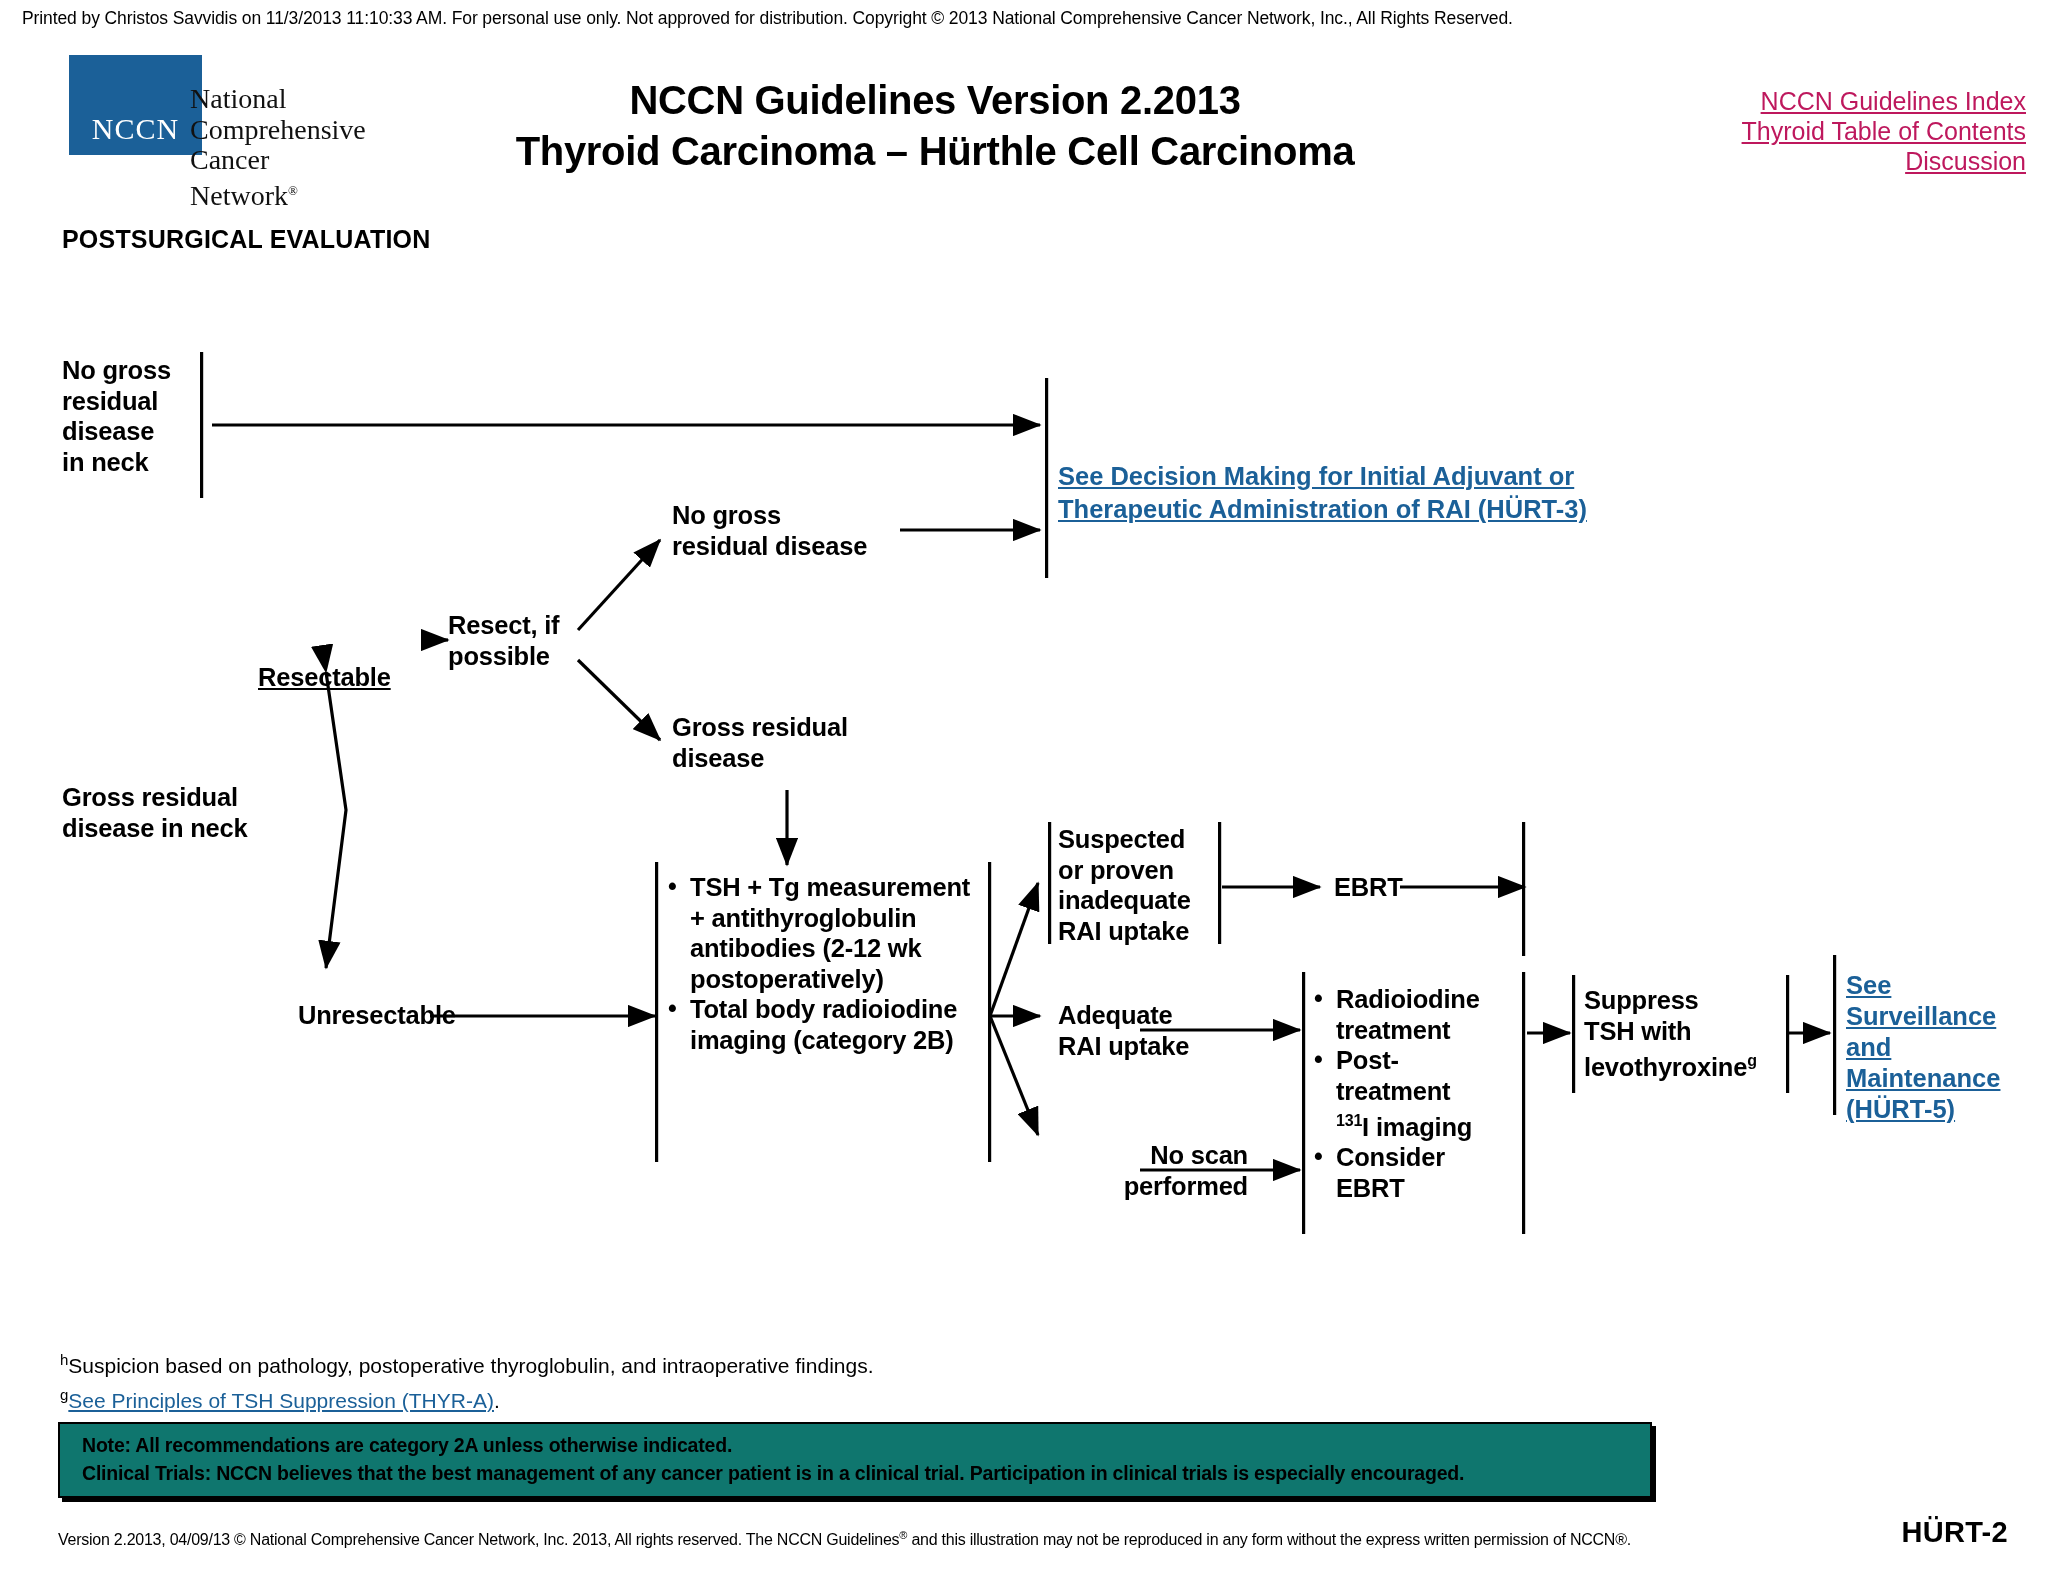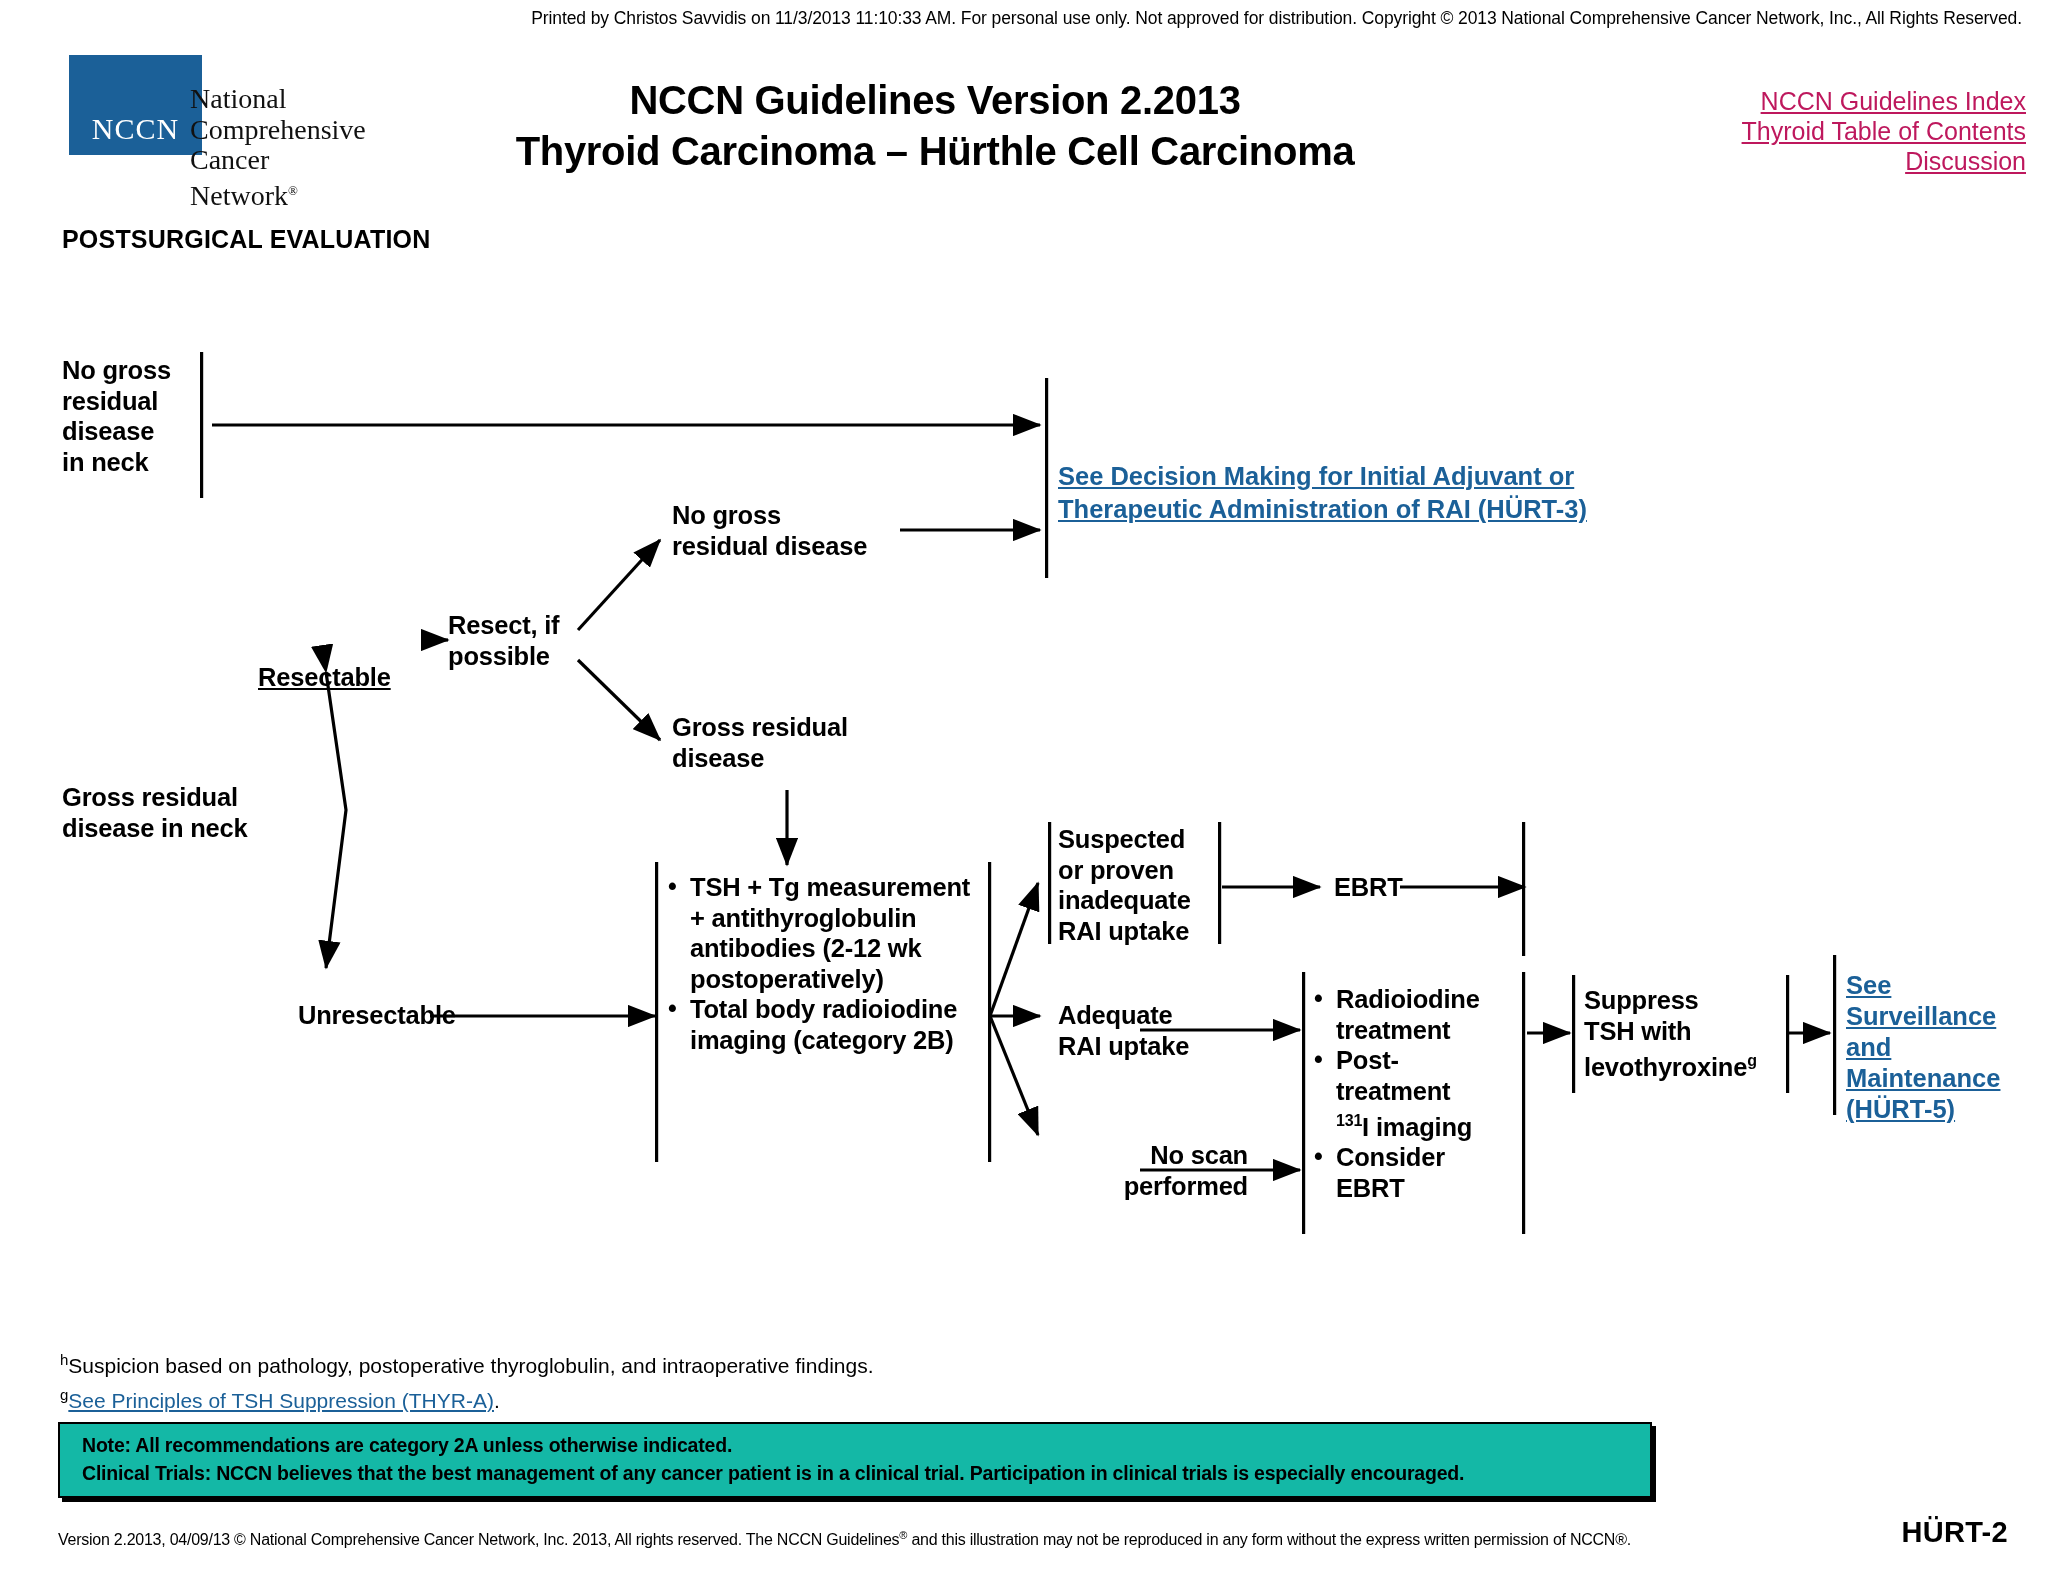--- a/index.html
+++ b/index.html
@@ -4,21 +4,21 @@
 <style>
   html,body{margin:0;padding:0;background:#fff;}
   body{
     width:2048px;height:1582px;position:relative;overflow:hidden;
     font-family:"Liberation Sans", sans-serif;color:#000;
   }
   .abs{position:absolute;}
   
   #print-banner{
     left:22px;top:8px;width:2000px;
-    font-size:17.5px;line-height:20px;letter-spacing:-0.1px;white-space:nowrap;text-align:right;
+    font-size:17.5px;line-height:20px;letter-spacing:-0.1px;white-space:nowrap;
   }
   
   #logo-box{
     left:69px;top:55px;width:133px;height:100px;background:#1b6098;
   }
   #logo-box .nccn-word{
     position:absolute;left:0;right:0;bottom:9px;text-align:center;
     color:#fff;font-family:"Liberation Serif", serif;font-size:30px;letter-spacing:1px;
   }
   #logo-words{
@@ -53,21 +53,21 @@
   
   #arrows{position:absolute;left:0;top:0;width:2048px;height:1582px;pointer-events:none;}
   
   #footnotes{left:60px;top:1345px;width:1500px;font-size:21px;line-height:29px;}
   #footnotes .fn{white-space:nowrap;}
   #footnotes .mark{font-size:15px;vertical-align:super;}
   #footnotes a{color:#1b6098;text-decoration:underline;}
   
   #note-box{
     left:58px;top:1422px;width:1590px;height:72px;
-    border:2.5px solid #000;box-shadow:4px 4px 0 #000;background:#14b8a6;
+    border:2.5px solid #000;box-shadow:4px 4px 0 #000;background:#0f766e;
   }
   #note-box .line{
     position:absolute;left:22px;font-size:19.5px;font-weight:bold;white-space:nowrap;letter-spacing:-0.2px;
   }
   #note-line-1{top:10px;}
   #note-line-2{top:38px;}
   
   #footer-text{
     left:58px;top:1529px;font-size:16px;letter-spacing:-0.25px;white-space:nowrap;
   }

